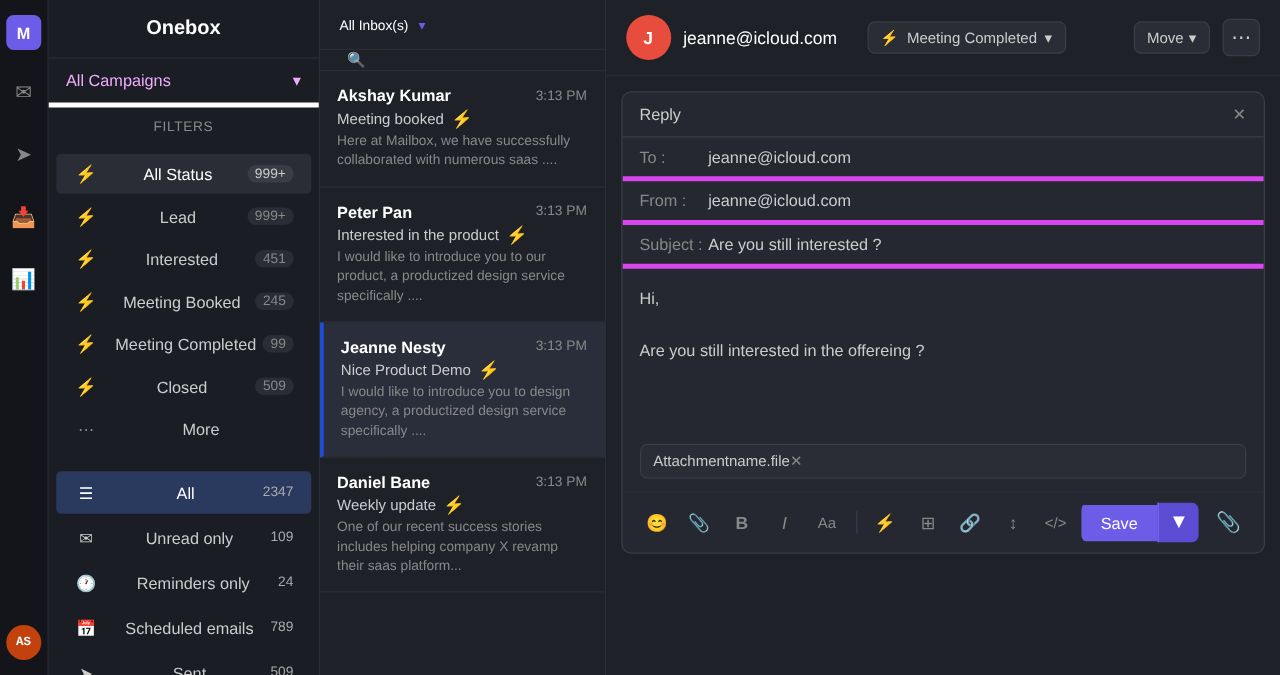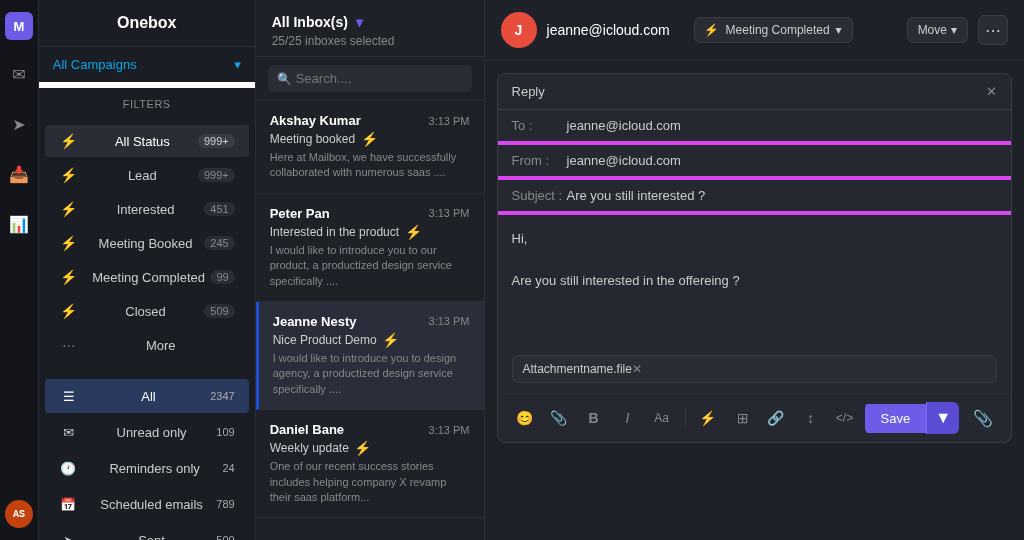--- a/index.html
+++ b/index.html
@@ -58,23 +58,23 @@
       font-weight: 600;
       color: #ffffff;
       border-bottom: 1px solid #2a2d35;
     }
     .campaigns-selector {
       display: flex;
       align-items: center;
       justify-content: space-between;
       padding: 10px 14px;
       cursor: pointer;
-      color: #0ea5e9;
-      font-size: 13px;
-      border-bottom: 6px solid #ffffff;
+      color: #f0abfc;
+      font-size: 13px;
+      border-bottom: 4px solid #ffffff;
     }
     .filters-label {
       padding: 10px 14px 14px;
       font-size: 11px;
       color: #888;
       text-transform: uppercase;
       letter-spacing: 0.5px;
     }
     .filter-item {
       display: flex;
@@ -135,21 +135,21 @@
       border-right: 1px solid #2a2d35;
       display: flex;
       flex-direction: column;
     }
     .message-list-header {
       padding: 14px 16px 8px;
       border-bottom: 1px solid #2a2d35;
     }
     .inbox-title {
       display: flex; align-items: center; gap: 8px;
-      font-size: 14px; font-weight: 700; color: #fff;
+      font-size: 11px; font-weight: 400; color: #fff;
       margin-bottom: 4px;
     }
     .selected-count { font-size: 12px; color: #888; }
     .search-box {
       padding: 8px 12px;
       border-bottom: 1px solid #2a2d35;
       position: relative;
     }
     .search-input {
       width: 100%;
@@ -420,25 +420,23 @@
     <span class="inbox-count">509</span>
   </div>
 </div>
 
 <div class="message-list">
   <div class="message-list-header">
     <div class="inbox-title">
       <span>All Inbox(s)</span>
       <span style="color:#6c5ce7;">▾</span>
     </div>
-    <div class="selected-count">25/25 inboxes selected</div>
   </div>
   <div class="search-box">
     <span class="search-icon-pos">🔍</span>
-    <input class="search-input" type="text" placeholder="Search...." style="">
   </div>
   <div class="message-items">
     <div class="msg-item">
       <div class="msg-header">
         <span class="msg-name">Akshay Kumar</span>
         <span class="msg-time">3:13 PM</span>
       </div>
       <div class="msg-subject">
         Meeting booked
         <span class="bolt-icon">⚡</span>

